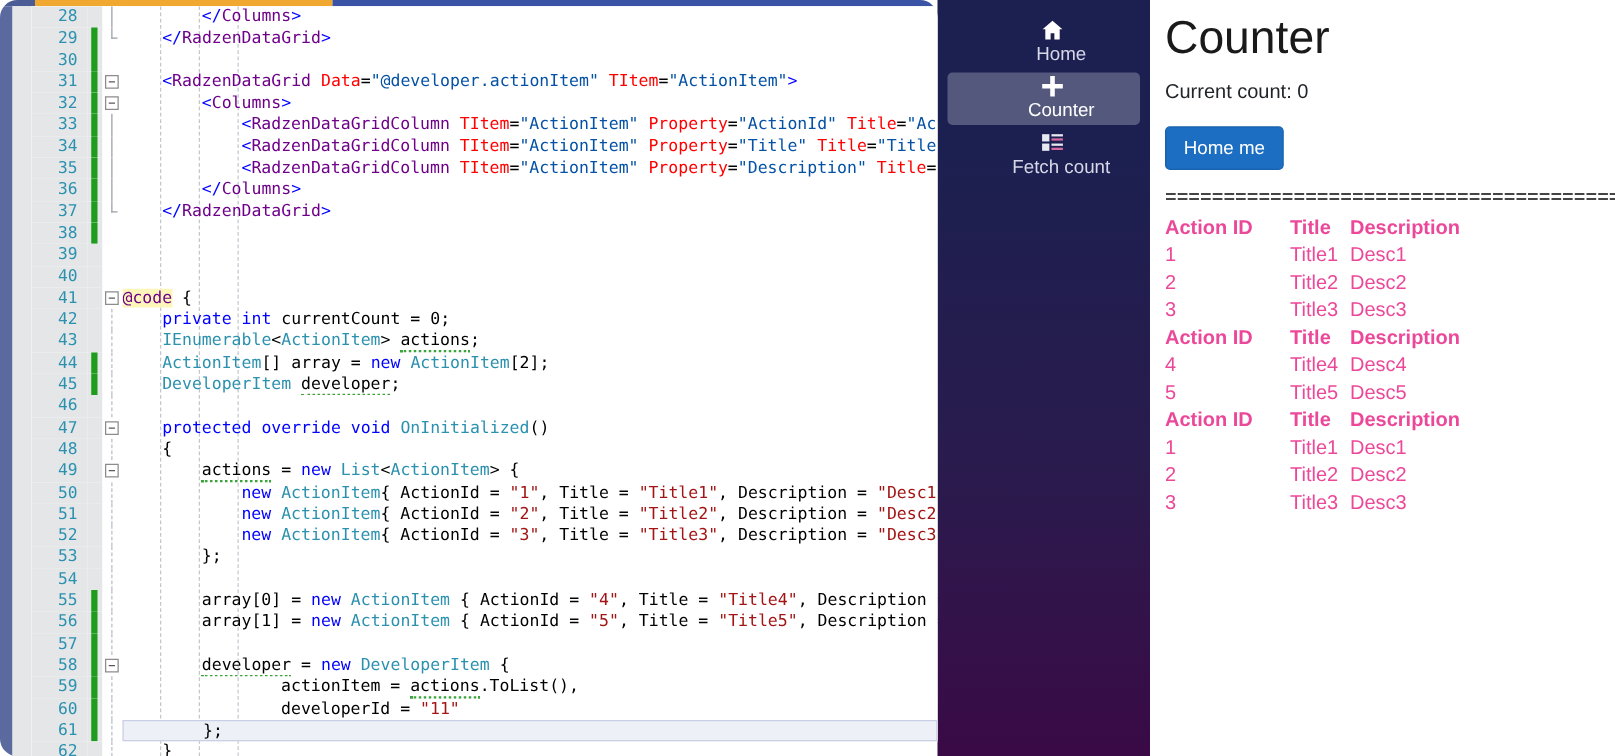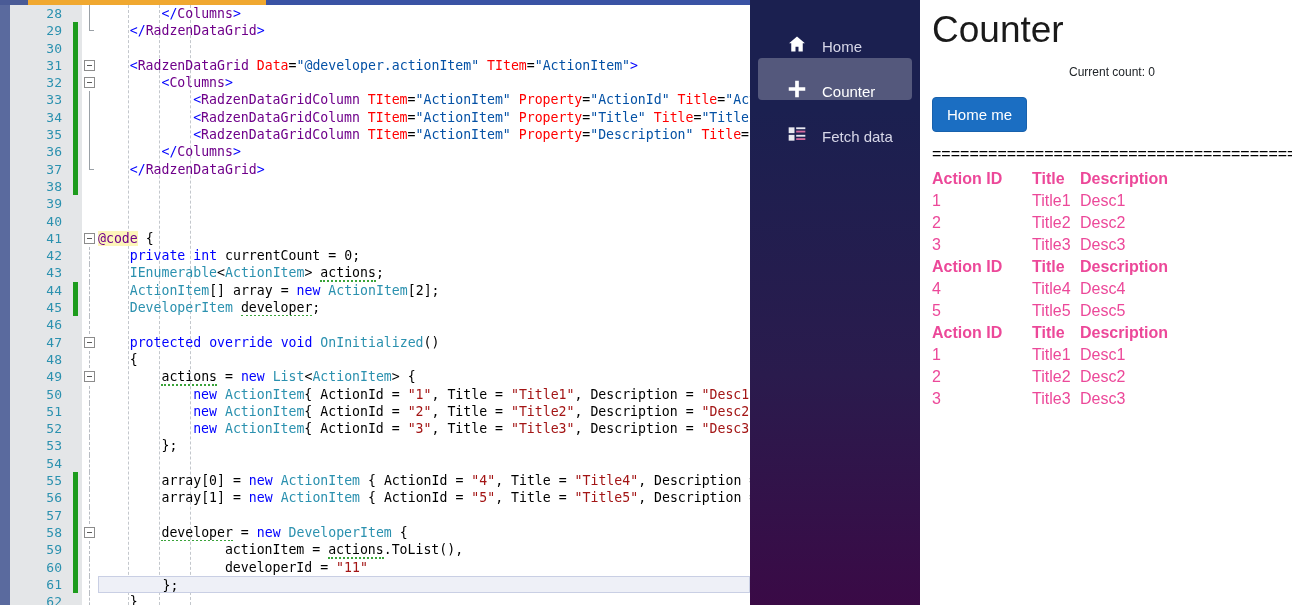--- a/index.html
+++ b/index.html
@@ -17,20 +17,21 @@
   }
 
   
   .editor {
     position: relative;
     width: 750px;
     height: 605px;
     background: #ffffff;
     overflow: hidden;
     flex: 0 0 750px;
+    border-radius: 14px;
   }
   .editor-topbar {
     position: absolute;
     top: 0; left: 0;
     width: 750px; height: 5px;
     display: flex;
   }
   .topbar-left   { width: 28px; background: #4a5b96; }
   .topbar-orange { width: 238px; background: #f0a830; }
   .topbar-blue   { flex: 1; background: #3a53a4; }
@@ -187,30 +188,31 @@
   .navbar {
     flex: 0 0 170px;
     width: 170px;
     height: 605px;
     background: linear-gradient(180deg, #1b2050 0%, #1b2050 18%, #2a1b4d 62%, #3a0a46 100%);
     padding-top: 10px;
     box-sizing: border-box;
   }
   .nav-item {
     display: flex;
-    align-items: flex-end;
+    align-items: center;
     height: 42px;
     margin: 3px 8px;
     padding-left: 28px;
     box-sizing: border-box;
     border-radius: 4px;
     color: #d7d7e8;
     font-size: 15px;
     font-family: "Liberation Sans", sans-serif;
     cursor: pointer;
+    flex-direction: column;
   }
   .nav-item.active {
     background: rgba(255,255,255,0.25);
     color: #ffffff;
   }
   .nav-icon {
     width: 22px;
     height: 22px;
     flex: 0 0 22px;
     margin-right: 14px;
@@ -231,24 +233,23 @@
   }
   .page-title {
     font-size: 37px;
     font-weight: normal;
     color: #1a1a1a;
     margin: 0 0 14px 0;
     line-height: 1.1;
     font-family: "Liberation Sans", sans-serif;
   }
   .count-text {
-    font-size: 12px;
+    font-size: 16px;
     color: #212529;
     margin: 0 0 18px 0;
-    text-align: center;
   }
   .btn-primary {
     display: inline-block;
     background: #1b6ec2;
     border: 1px solid #1861ac;
     color: #ffffff;
     font-size: 15px;
     padding: 8px 14px;
     border-radius: 4px;
     cursor: pointer;
@@ -336,21 +337,21 @@
       <span class="nav-icon">
         <svg width="20" height="20" viewBox="0 0 24 24" aria-hidden="true">
           <rect x="2" y="4" width="7" height="7" fill="#e8e8f0"></rect>
           <rect x="2" y="13" width="7" height="7" fill="#e8e8f0"></rect>
           <rect x="11" y="4" width="11" height="2.2" fill="#e8e8f0"></rect>
           <rect x="11" y="8" width="11" height="2.2" fill="#d46a9f"></rect>
           <rect x="11" y="13" width="11" height="2.2" fill="#e8e8f0"></rect>
           <rect x="11" y="17" width="11" height="2.2" fill="#d46a9f"></rect>
         </svg>
       </span>
-      <span class="nav-label">Fetch data</span>
+      <span class="nav-label">Fetch count</span>
     </div>
 
   </nav>
 
   <main class="main">
     <h1 class="page-title">Counter</h1>
     <p class="count-text">Current count: 0</p>
     <button class="btn-primary">Home me</button>
     <div class="eq-sep">==================================================</div>
     <div id="tables-host">

